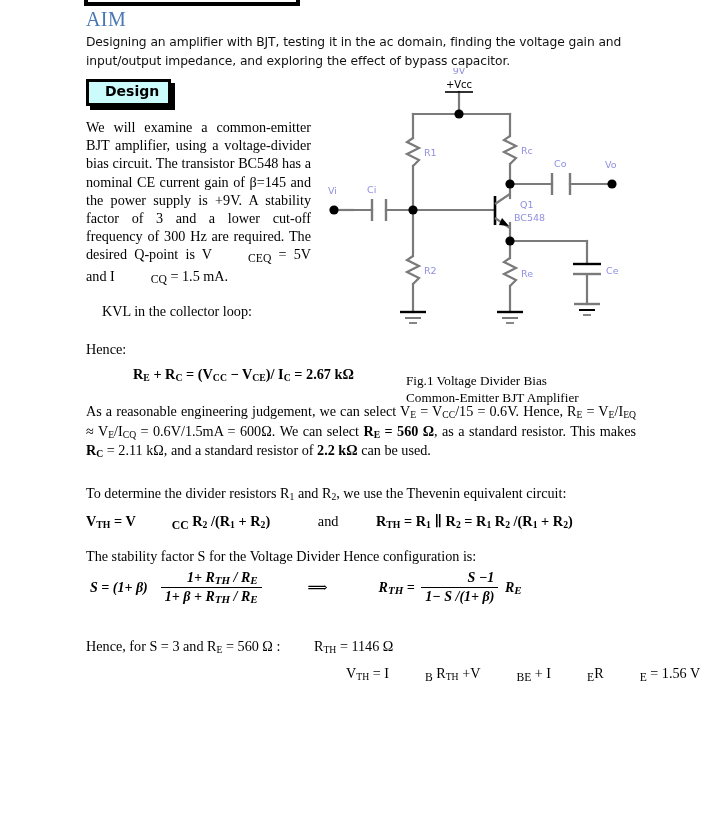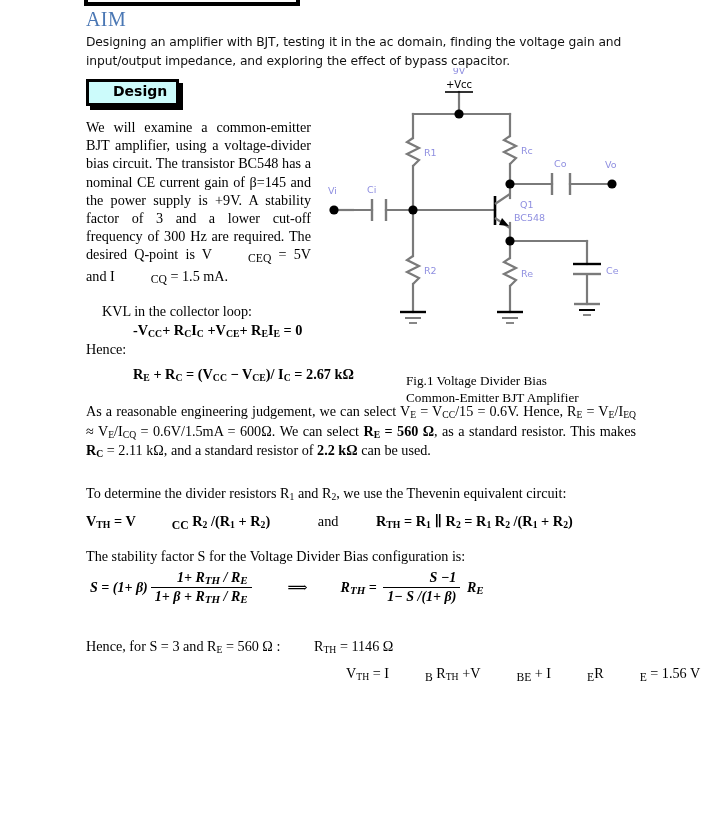--- a/index.html
+++ b/index.html
@@ -40,21 +40,21 @@
     font-family: "DejaVu Sans", sans-serif;
     font-size: 12.3px;
     line-height: 1.52;
     color: #111;
     letter-spacing: -0.1px;
   }
 
   .design-box {
     position: absolute;
     left: 86px; top: 79px;
-    padding: 2px 9px 3px 24px;
+    padding: 2px 9px 3px 16px;
     background: #ccfbfb;
     border: 3px solid #000000;
     box-shadow: 4px 4px 0 #000000;
     font-family: "DejaVu Sans", sans-serif;
     font-weight: bold;
     font-size: 14px;
     line-height: 1.12;
     color: #000;
   }
 
@@ -104,27 +104,28 @@
   
   .formula-block {
     position: absolute;
     left: 90px; top: 570px;
     display: flex;
     align-items: center;
     font-family: "Liberation Serif", "DejaVu Serif", serif;
     font-weight: bold;
     font-style: italic;
     font-size: 14px;
+    gap: 10px;
   }
   .frac { display: inline-flex; flex-direction: column; align-items: flex-end;
           vertical-align: middle; margin: 0 3px; }
   .frac .num { padding: 0 4px 1px 4px; }
   .frac .den { padding: 1px 4px 0 4px; border-top: 1.3px solid #000; }
   .arrow-gap { width: 86px; text-align: center; font-style: normal; font-weight: normal; }
-  .rightformula { display: flex; align-items: center; }
+  .rightformula { display: flex; align-items: center; margin-left: 8px; }
   .fsm { font-size: 11px; }
 
   sub { font-size: 0.68em; vertical-align: -0.22em; }
   .sc { font-size: 0.82em; margin-left: 36px; }
   b.bd { font-weight: bold; }
 
   
   .circuit { position: absolute; left: 320px; top: 68px; }
   .fig-cap {
     position: absolute;
@@ -149,23 +150,20 @@
   <div class="design-box">Design</div>
 
   <div class="col-left">
     We will examine a common-emitter BJT amplifier, using a voltage-divider bias circuit.
     The transistor BC548 has a nominal CE current gain of β=145 and the power supply is
     +9V. A stability factor of 3 and a lower cut-off frequency of 300 Hz are required. The
     desired Q-point is V<sub class="sc">CEQ</sub> = 5V and I<sub class="sc">CQ</sub> = 1.5 mA.
   </div>
 
   <div class="kvl-label">KVL in the collector loop:</div>
-  <div class="kvl-eq">
-    -V<sub>CC</sub>+ R<sub>C</sub>I<sub>C</sub> +V<sub>CE</sub>+ R<sub>E</sub>I<sub>E</sub> = 0
-  </div>
   <div class="hence-label">Hence:</div>
   <div class="re-rc-eq">
     R<sub>E</sub> + R<sub>C</sub> = (V<sub>CC</sub> − V<sub>CE</sub>)/ I<sub>C</sub> = 2.67 kΩ
   </div>
 
   <div class="para p-judge">
     As a reasonable engineering judgement, we can select V<sub>E</sub> = V<sub>CC</sub>/15 = 0.6V.
     Hence, R<sub>E</sub> = V<sub>E</sub>/I<sub>EQ</sub> ≈ V<sub>E</sub>/I<sub>CQ</sub> =
     0.6V/1.5mA = 600Ω. We can select <b class="bd">R<sub>E</sub> = 560 Ω</b>, as a standard
     resistor. This makes <b class="bd">R<sub>C</sub></b> = 2.11 kΩ, and a standard resistor of
@@ -175,21 +173,21 @@
   <div class="para p-divide">
     To determine the divider resistors R<sub>1</sub> and R<sub>2</sub>, we use the Thevenin equivalent circuit:
   </div>
 
   <div class="eq-row eq-thev">
     <span>V<sub>TH</sub> = V<sub class="sc">CC</sub> R<sub>2</sub> /(R<sub>1</sub> + R<sub>2</sub>)</span>
     <span class="and">and</span>
     <span>R<sub>TH</sub> = R<sub>1</sub> ∥ R<sub>2</sub> = R<sub>1</sub> R<sub>2</sub> /(R<sub>1</sub> + R<sub>2</sub>)</span>
   </div>
 
-  <div class="para p-stab">The stability factor S for the Voltage Divider Bias configuration is:</div>
+  <div class="para p-stab">The stability factor S for the Voltage Divider Hence configuration is:</div>
 
   <div class="formula-block">
     <span>
       <i>S</i> = (1+ <b>β</b>)
     </span>
     <span class="frac">
       <span class="num">1+ <i>R<sub class="fsm">TH</sub></i> / <i>R<sub class="fsm">E</sub></i></span>
       <span class="den">1+ <b>β</b> + <i>R<sub class="fsm">TH</sub></i> / <i>R<sub class="fsm">E</sub></i></span>
     </span>
     <span class="arrow-gap">⟹</span>

